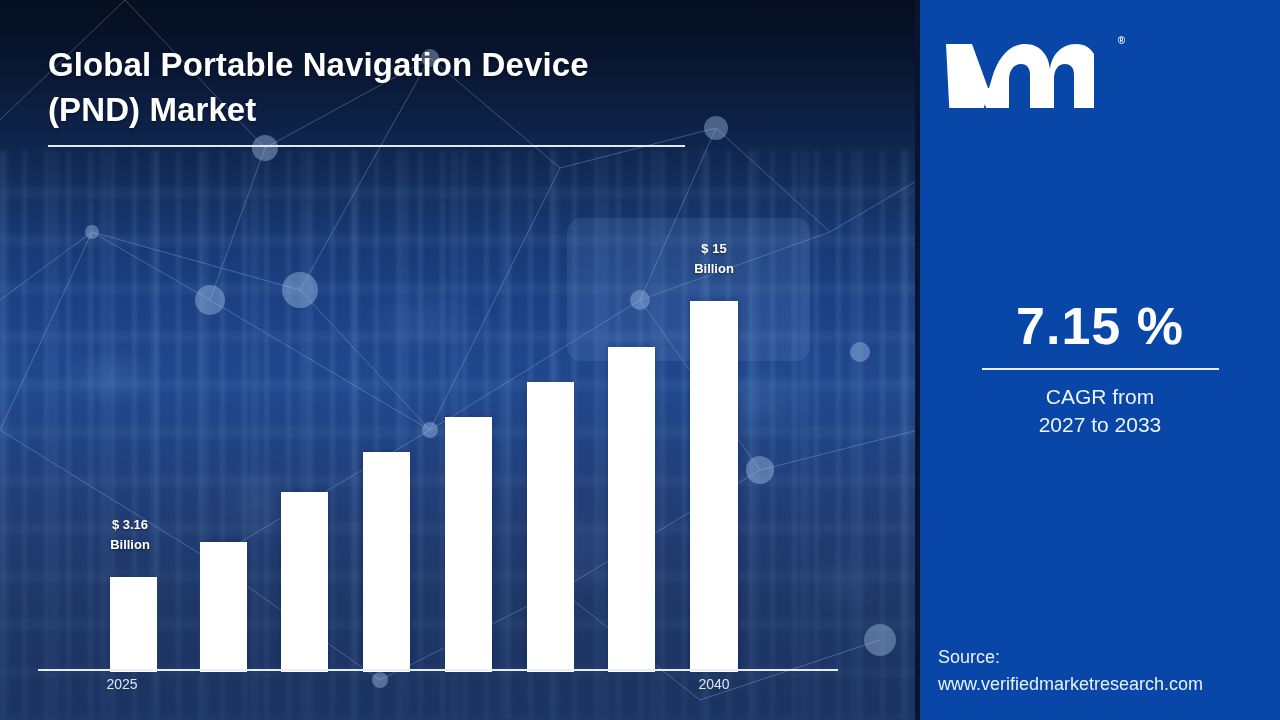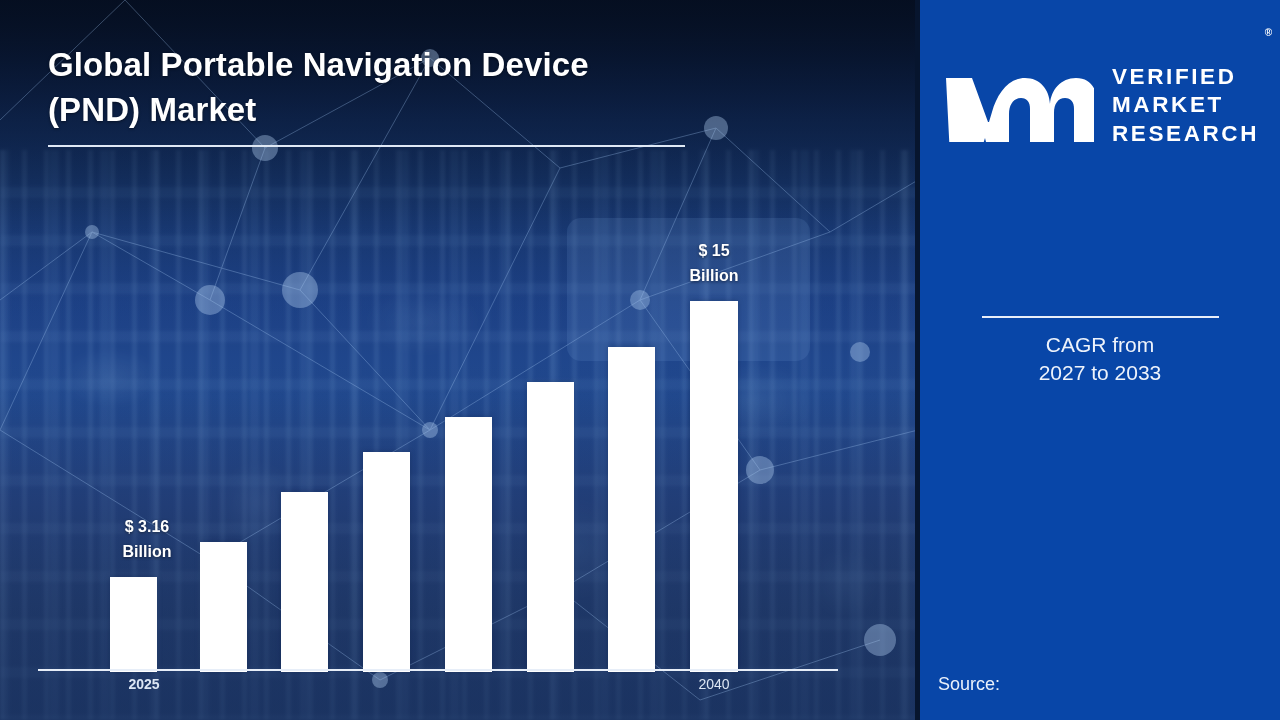--- a/index.html
+++ b/index.html
@@ -99,21 +99,21 @@
   }
   .bar {
     position: absolute;
     bottom: 0;
     background: #ffffff;
     box-shadow: 0 0 5px rgba(10,30,70,.35);
   }
   .bar-label {
     position: absolute;
     color: #ffffff;
-    font-size: 16px;
+    font-size: 13px;
     font-weight: bold;
     line-height: 1.55;
     text-align: center;
     text-shadow: 0 1px 3px rgba(0,0,0,.5);
     white-space: pre-line;
   }
   #axis-line {
     position: absolute;
     left: 38px; top: 669px;
     width: 800px; height: 2px;
@@ -246,60 +246,59 @@
     <div class="glass-card"></div>
 
     <div id="title-block">
       <h1 id="title-text">Global Portable Navigation Device
 (PND) Market</h1>
       <div id="title-rule"></div>
     </div>
 
     <div id="chart-area">
         <div class="bar" style="left: 72px; width: 47px; height: 95px;"></div>
-        <div class="bar-label" style="width: 110px; left: 54px; top: 325px;">$ 3.16
+        <div class="bar-label" style="width: 110px; left: 37px; top: 325px;">$ 3.16
 Billion</div>
         <div class="bar" style="left: 162px; width: 47px; height: 130px;"></div>
         <div class="bar" style="left: 243px; width: 47px; height: 180px;"></div>
         <div class="bar" style="left: 325px; width: 47px; height: 220px;"></div>
         <div class="bar" style="left: 407px; width: 47px; height: 255px;"></div>
         <div class="bar" style="left: 489px; width: 47px; height: 290px;"></div>
         <div class="bar" style="left: 570px; width: 47px; height: 325px;"></div>
         <div class="bar" style="left: 652px; width: 48px; height: 371px;"></div>
         <div class="bar-label" style="width: 110px; left: 621px; top: 49px;">$ 15
 Billion</div>
       </div>
     <div id="axis-line"></div>
     <div id="axis-labels">
-        <div class="axis-tick-label" style="left: 99px; font-weight: bold;">2025</div>
+        <div class="axis-tick-label" style="left: 77px;">2025</div>
         <div class="axis-tick-label" style="left: 669px;">2040</div>
       </div>
   </div>
 
   <div id="panel-divider"></div>
 
   <div id="right-panel">
 
     <div id="logo-row">
       <svg width="152" height="74" viewBox="0 0 152 74">
         <g fill="#ffffff">
           <path d="M4 10 h26 l16 44 h1 l3 -10 c5 -18 16 -34 33 -34 c15 0 24 11 25 26 c1 -14 11 -26 26 -26 c16 0 22 13 22 29 v35 h-24 v-33 c0 -7 -3 -11 -9 -11 c-7 0 -11 6 -11 15 v29 h-24 v-33 c0 -7 -3 -11 -9 -11 c-7 0 -12 6 -12 16 v28 h-23 l-1 -4 l-12 38 h-22 z"></path>
         </g>
       </svg>
       <div id="logo-wordmark">
-        <span>VERIFIED
-MARKET
-RESEARCH</span>
         <span id="logo-reg">®</span>
       </div>
     </div>
 
     <div id="cagr-block">
+      <div id="cagr-value">7.15 %</div>
       <div id="cagr-rule"></div>
       <div id="cagr-caption">CAGR from
 2027 to 2033</div>
     </div>
 
     <div id="source-block">
       <div>Source:</div>
+      <div>www.verifiedmarketresearch.com</div>
     </div>
   </div>
 </div>
 
 </body></html>

